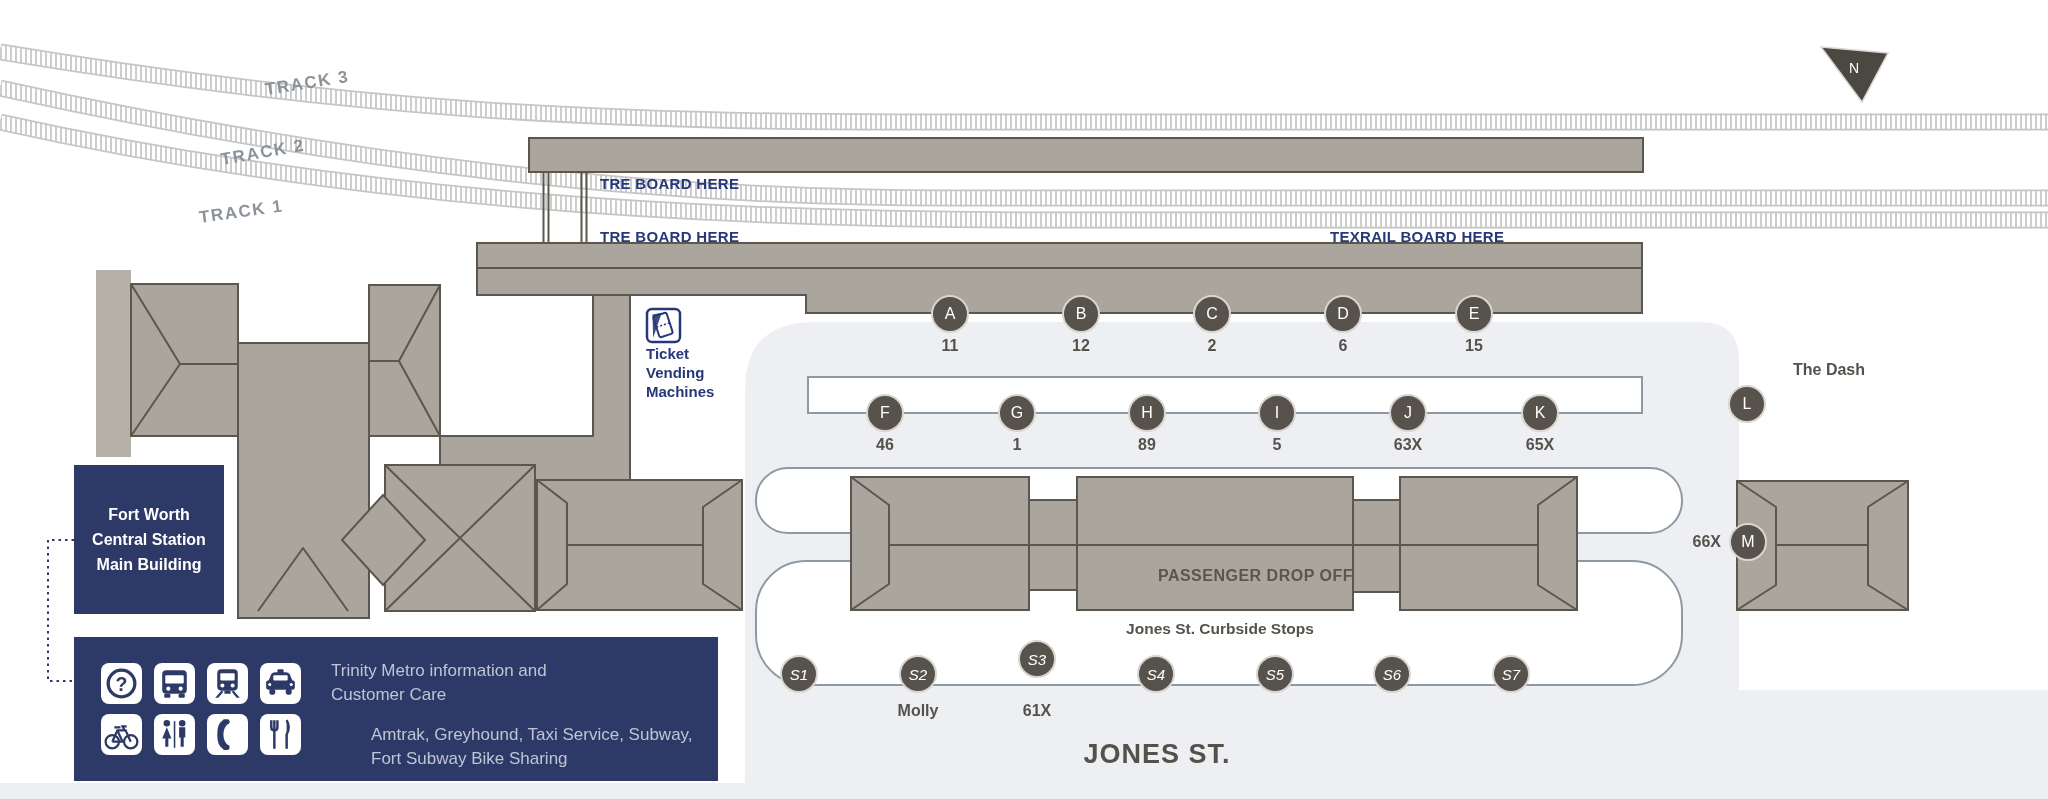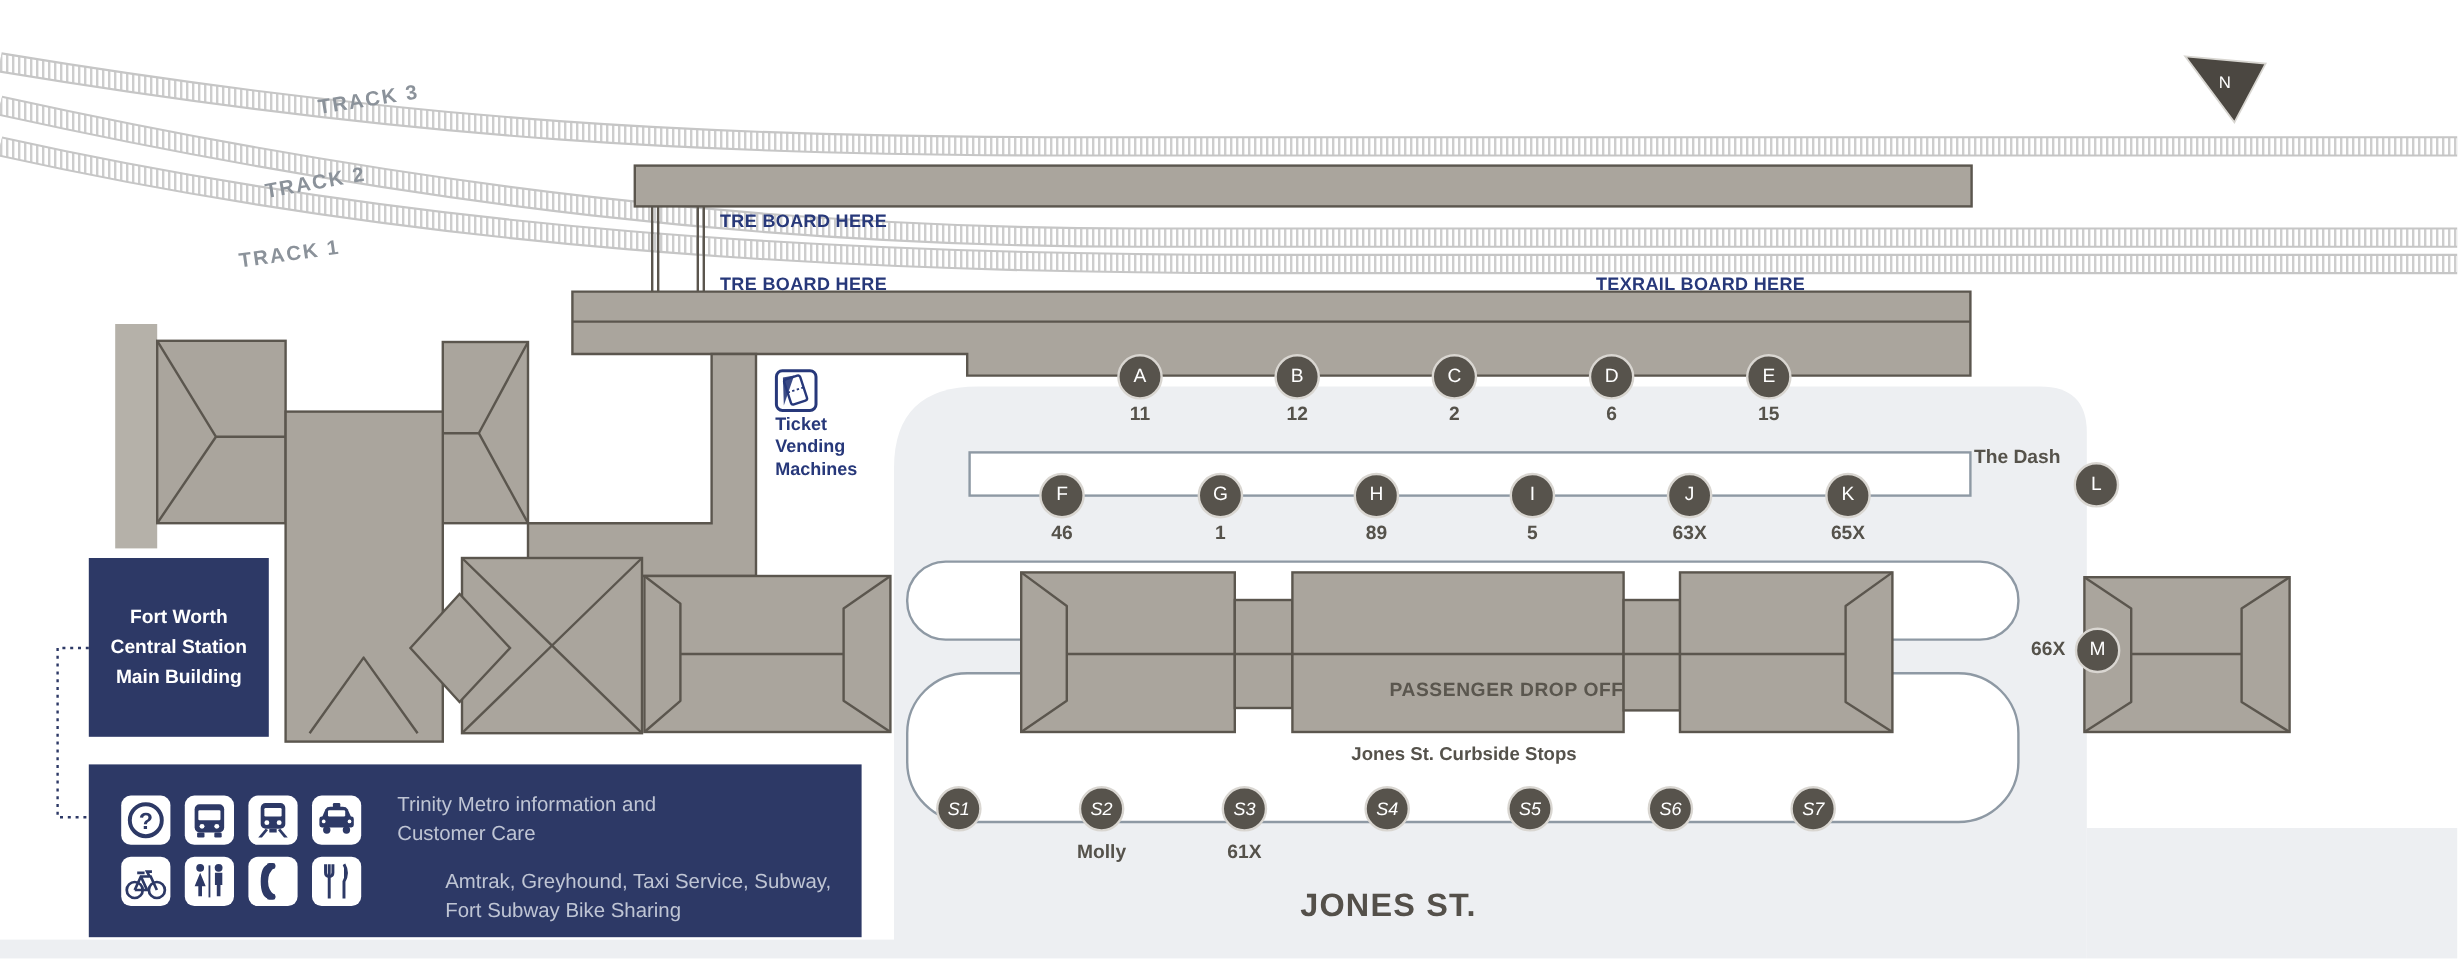--- a/index.html
+++ b/index.html
@@ -159,31 +159,31 @@
   <div class="bay" style="left:1258px;top:394px;">I</div>
   <div class="bay" style="left:1389px;top:394px;">J</div>
   <div class="bay" style="left:1521px;top:394px;">K</div>
   <div class="route" style="left:845px;top:436px;">46</div>
   <div class="route" style="left:977px;top:436px;">1</div>
   <div class="route" style="left:1107px;top:436px;">89</div>
   <div class="route" style="left:1237px;top:436px;">5</div>
   <div class="route" style="left:1368px;top:436px;">63X</div>
   <div class="route" style="left:1500px;top:436px;">65X</div>
 
-  <div class="route" style="left:1621px;top:361px;width:120px;margin-top:12px;">The Dash</div>
+  <div class="route" style="left:1769px;top:361px;width:120px;">The Dash</div>
   <div class="bay" style="left:1728px;top:385px;">L</div>
   <div class="route" style="left:1655px;top:533px;width:66px;text-align:right;">66X</div>
   <div class="bay" style="left:1729px;top:523px;">M</div>
 
   <div class="maplabel" style="left:1077px;top:567px;width:276px;text-align:right;font-weight:bold;font-size:16px;letter-spacing:.5px;color:#5a564e;">PASSENGER DROP OFF</div>
   <div class="maplabel" style="left:1060px;top:620px;width:320px;text-align:center;font-weight:bold;font-size:15.5px;">Jones St. Curbside Stops</div>
 
   <div class="bay small" style="left:780px;top:655px;">S1</div>
   <div class="bay small" style="left:899px;top:655px;">S2</div>
-  <div class="bay small" style="left:1018px;top:655px;">S3</div>
+  <div class="bay small" style="left:1018px;top:640px;">S3</div>
   <div class="bay small" style="left:1137px;top:655px;">S4</div>
   <div class="bay small" style="left:1256px;top:655px;">S5</div>
   <div class="bay small" style="left:1373px;top:655px;">S6</div>
   <div class="bay small" style="left:1492px;top:655px;">S7</div>
   <div class="route" style="left:878px;top:702px;">Molly</div>
   <div class="route" style="left:997px;top:702px;">61X</div>
 
   <div class="maplabel" style="left:1007px;top:739px;width:300px;text-align:center;font-weight:bold;font-size:27px;letter-spacing:1px;color:#54504a;">JONES ST.</div>
 
   <div class="tvm-text">

